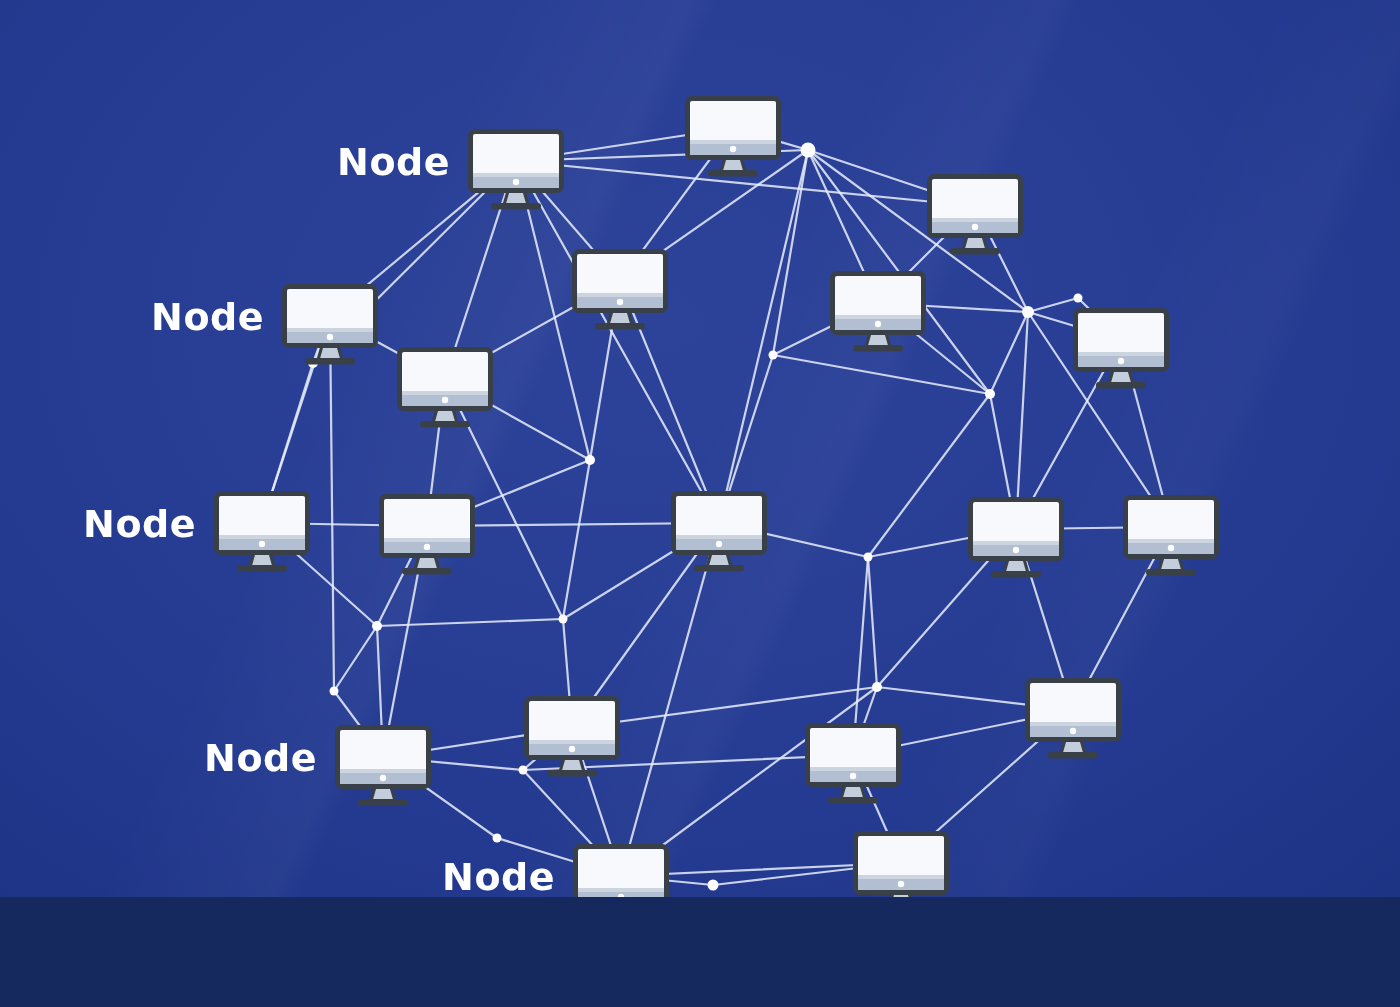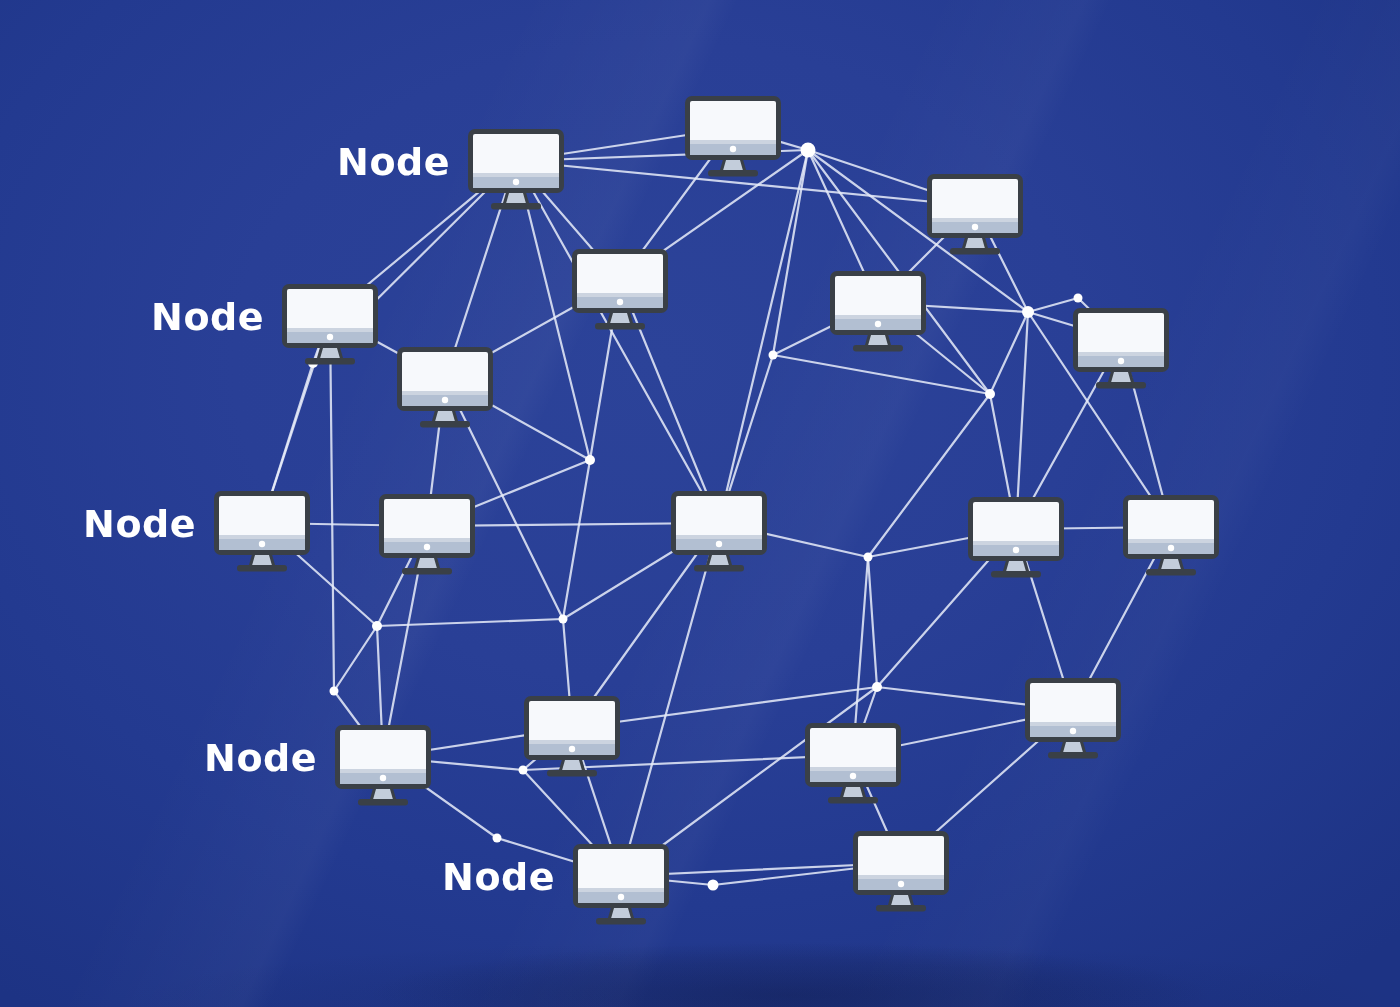--- a/index.html
+++ b/index.html
@@ -1,18 +1,18 @@
 <!DOCTYPE html>
 <html><head>
 <meta charset="utf-8">
 <style>
   html,body{margin:0;padding:0;background:#16295f;}
   .stage{
     position:relative;
-    width:1400px;height:1007px;
+    width:1400px;height:897px;
     overflow:hidden;
     background:
       linear-gradient(115deg,
         rgba(255,255,255,0) 28%, rgba(255,255,255,0.030) 38%, rgba(255,255,255,0) 39.5%,
         rgba(255,255,255,0) 50%, rgba(255,255,255,0.028) 58%, rgba(255,255,255,0) 59.5%,
         rgba(255,255,255,0) 70%, rgba(255,255,255,0.022) 78%, rgba(255,255,255,0) 80%),
       radial-gradient(1060px 800px at 47% 36%, #2c4399 0%, #293f96 40%, #233a90 68%, #1d3384 100%);
   }
   svg{position:absolute;left:0;top:0;}
   .edge{stroke-linecap:round;}

